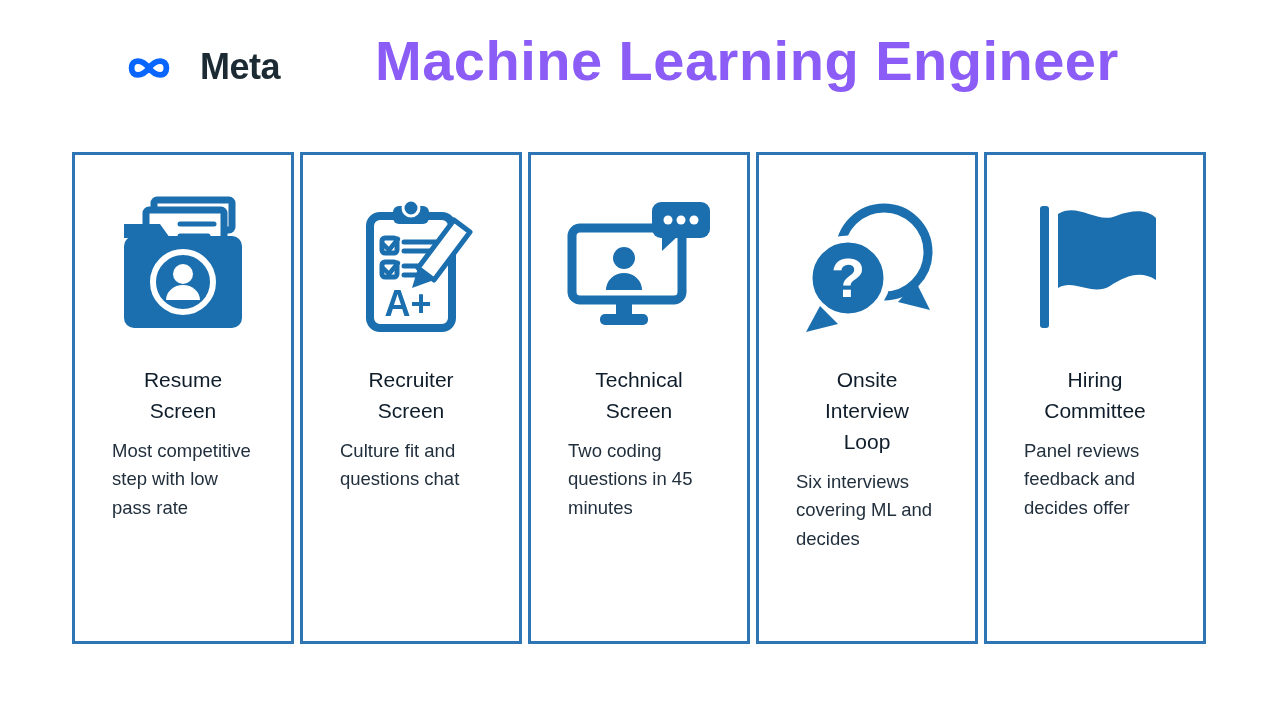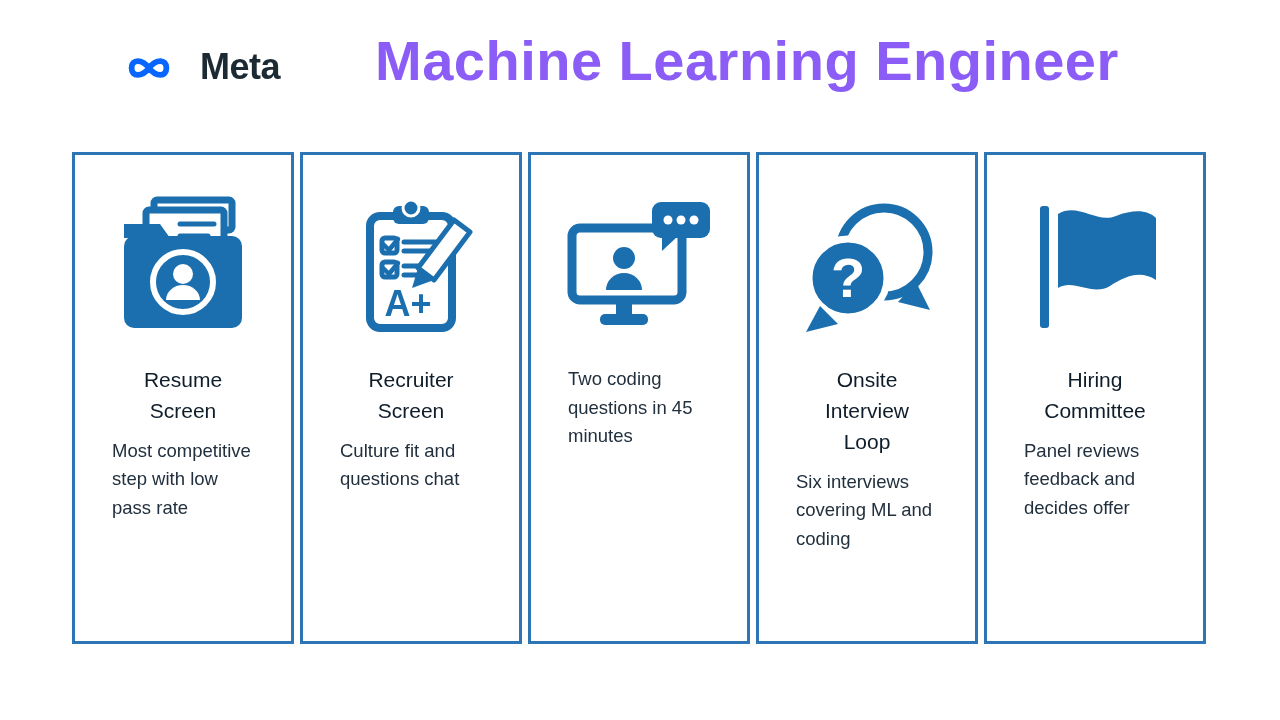--- a/index.html
+++ b/index.html
@@ -129,35 +129,36 @@
         <path d="M42 96 a18 17 0 0 1 36 0 z" fill="#1b6fae"></path>
         <rect x="52" y="106" width="16" height="14" fill="#1b6fae"></rect>
         <rect x="36" y="120" width="48" height="11" rx="5" fill="#1b6fae"></rect>
         <rect x="88" y="8" width="58" height="36" rx="9" fill="#1b6fae"></rect>
         <path d="M98 42 v15 l16 -15 z" fill="#1b6fae"></path>
         <circle cx="104" cy="26" r="4.5" fill="#ffffff"></circle>
         <circle cx="117" cy="26" r="4.5" fill="#ffffff"></circle>
         <circle cx="130" cy="26" r="4.5" fill="#ffffff"></circle>
       </svg>
     </div>
+    <div class="card-title">Technical Screen</div>
     <div class="card-desc">Two coding questions in 45 minutes</div>
   </div>
 
   <div class="card">
     <div class="card-icon">
       <svg width="150" height="150" viewBox="0 0 150 150">
         <circle cx="92" cy="58" r="44" fill="none" stroke="#1b6fae" stroke-width="9"></circle>
         <path d="M124 88 l14 28 -32 -8 z" fill="#1b6fae"></path>
         <circle cx="56" cy="84" r="39" fill="#1b6fae" stroke="#ffffff" stroke-width="7"></circle>
         <path d="M28 112 l-14 26 32 -8 z" fill="#1b6fae"></path>
         <text x="56" y="103" font-size="56" font-weight="bold" fill="#ffffff" text-anchor="middle" font-family="Liberation Sans, sans-serif">?</text>
       </svg>
     </div>
     <div class="card-title">Onsite Interview Loop</div>
-    <div class="card-desc">Six interviews covering ML and coding</div>
+    <div class="card-desc">Six interviews covering ML and decides</div>
   </div>
 
   <div class="card">
     <div class="card-icon">
       <svg width="150" height="150" viewBox="0 0 150 150">
         <rect x="20" y="12" width="9" height="122" rx="3" fill="#1b6fae"></rect>
         <path d="M38 20 C 58 8, 76 30, 96 22 C 114 15, 128 16, 136 24 L 136 86 C 120 76, 106 82, 90 92 C 72 103, 54 84, 38 94 Z" fill="#1b6fae"></path>
       </svg>
     </div>
     <div class="card-title">Hiring Committee</div>

